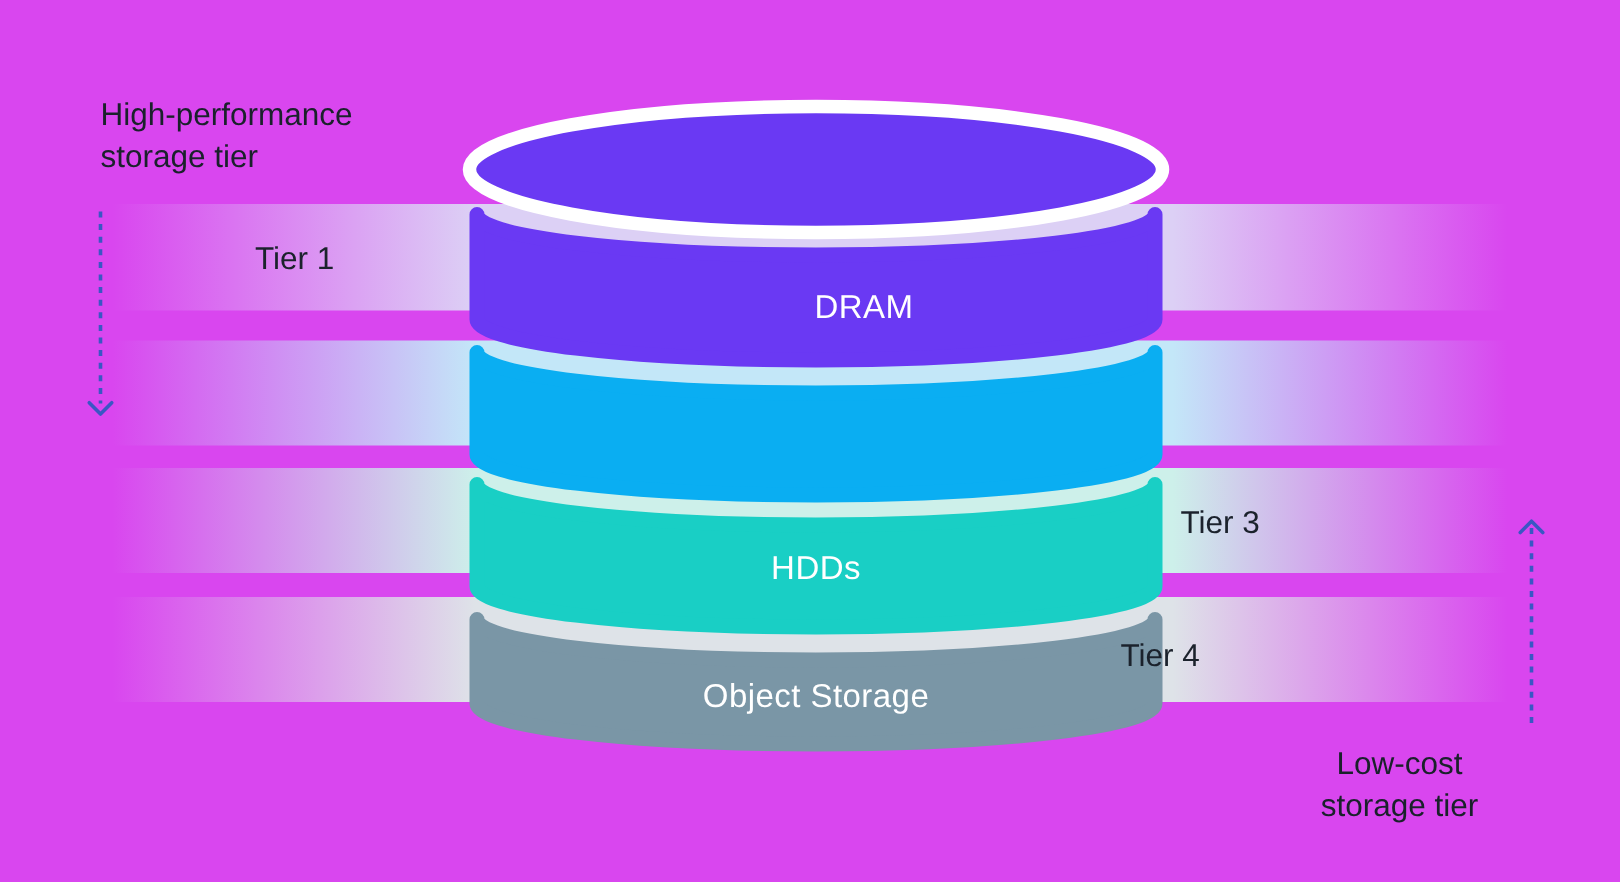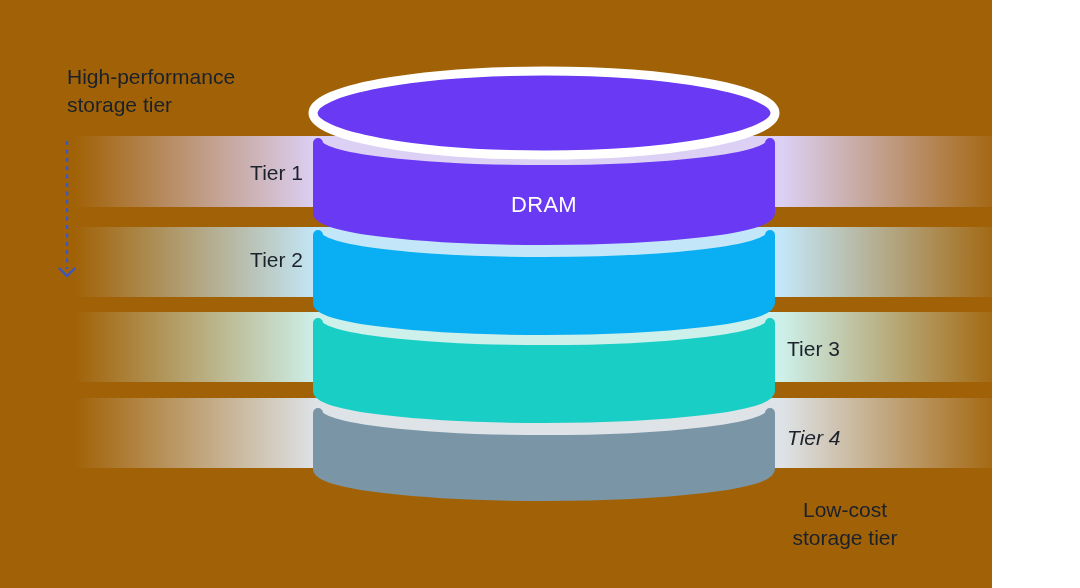--- a/index.html
+++ b/index.html
@@ -1,32 +1,32 @@
 <!DOCTYPE html>
 <html><head>
 <meta charset="utf-8">
 <style>
   html,body{margin:0;padding:0;background:#fff;}
   #canvas{
     position:relative;
-    width:992px;height:588px;
-    background:#a16207;
+    width:1080px;height:588px;
+    background:#d946ef;
     overflow:hidden;
     font-family:"Liberation Sans","DejaVu Sans",sans-serif;
   }
   #shapes{position:absolute;left:0;top:0;}
   .txt{position:absolute;color:#1a212b;}
   .side-title{
     font-size:21px;line-height:28px;white-space:pre-line;
   }
   .side-title.right{text-align:center;}
   .tier-label{
     font-size:21px;line-height:22px;color:#1b222c;
   }
-  .tier-label.rightalign{text-align:right;}
+  .tier-label.rightalign{text-align:left;}
   .band-label{
     position:absolute;left:313px;width:462px;
     text-align:center;color:#ffffff;
     font-size:22px;line-height:24px;font-weight:500;
     letter-spacing:.3px;
   }
 </style>
 </head>
 <body>
 
@@ -83,19 +83,20 @@
     </g>
   </svg>
 
   <div class="txt side-title" style="left:67px; top:63px;">High-performance
 storage tier</div>
 
   <div class="txt side-title right" style="right:57px; top:496px; width:180px;">Low-cost
 storage tier</div>
 
   <div class="txt tier-label rightalign" style="left:170px; top:162px; width:133px;">Tier 1</div>
-  <div class="txt tier-label rightalign" style="left:170px; top:249px; width:133px;">Tier 2</div>
   <div class="txt tier-label" style="left:787px; top:338px;">Tier 3</div>
-  <div class="txt tier-label" style="left:787px; top:427px;font-style:italic;">Tier 4</div>
+  <div class="txt tier-label" style="left:747px; top:427px;">Tier 4</div>
 
-  <div class="band-label" style="top:193px;">DRAM</div>
+  <div class="band-label" style="top:193px;margin-left:32px;">DRAM</div>
+  <div class="band-label" style="top:367px;">HDDs</div>
+  <div class="band-label" style="top:452px;">Object Storage</div>
 
 </div>
 
 </body></html>

